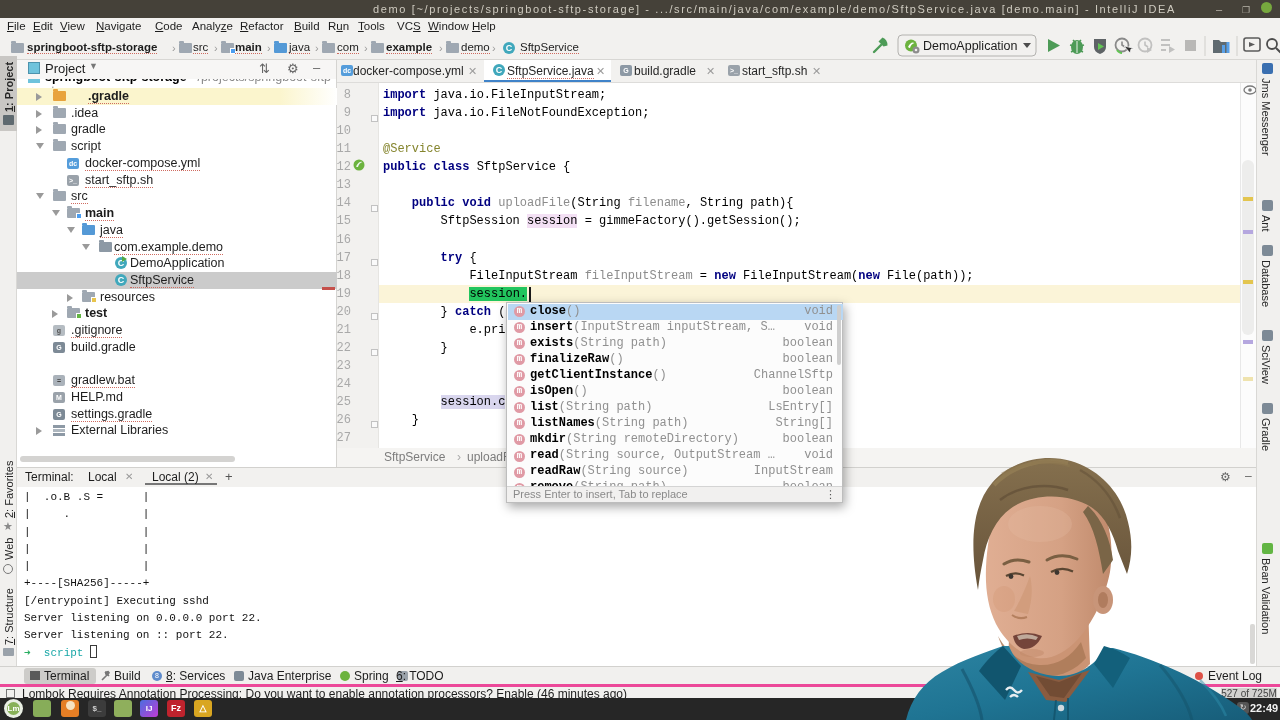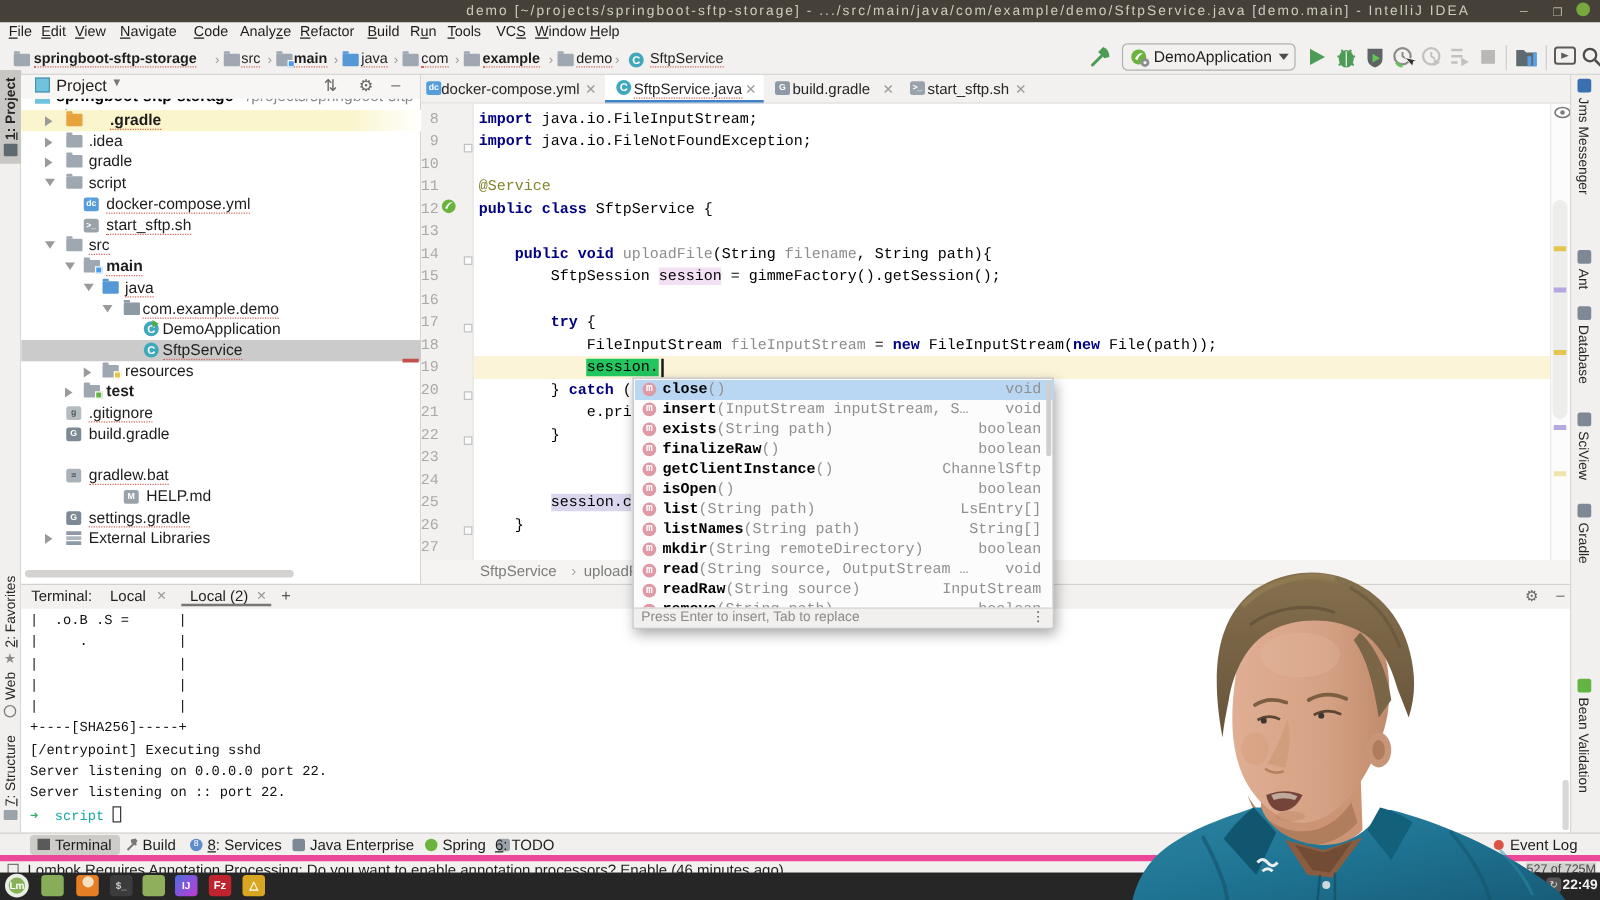--- a/index.html
+++ b/index.html
@@ -54,21 +54,21 @@
 .micon{position:absolute;left:6px;top:2.5px;width:11px;height:11px;border-radius:50%;background:#e09aa5;color:#fff;font-size:9px;font-weight:bold;line-height:11px;text-align:center}
 #pfoot{position:absolute;left:0;bottom:0;width:335px;height:16px;background:#f1f0ef;border-top:1px solid #d4d4d4;color:#8a8a8a;font-size:11px;line-height:15px;padding-left:6px}
 
 #bcrumb{left:337px;top:448px;width:919px;height:19px;background:#f5f4f2;font-size:12px;color:#7c7c7c}
 
 #term{left:17px;top:467px;width:1239px;height:199px;background:#fff;border-top:1px solid #d2d1ce}
 #termhead{position:absolute;left:0;top:0;width:100%;height:19px;background:#f2f1ef;font-size:12px;color:#1d1d1d}
 #termbody{position:absolute;left:7px;top:21px;font-size:11px;line-height:17.3px;color:#111}
 
 #toolbar2{left:0;top:666px;width:1280px;height:18px;background:#f1f0ee;border-top:1px solid #d2d1ce;font-size:12px;color:#1d1d1d}
-#status{left:0;top:684px;width:1280px;height:14px;background:#f1f0ee;border-top:5px solid #ec4899;font-size:12px;color:#1d1d1d}
+#status{left:0;top:684px;width:1280px;height:14px;background:#f1f0ee;border-top:3px solid #ec4899;font-size:12px;color:#1d1d1d}
 #taskbar{left:0;top:698px;width:1280px;height:22px;background:#262626}
 .tbi{position:absolute;top:2px;width:18px;height:17px;border-radius:3px;color:#fff;font-weight:bold;font-size:9px;text-align:center;line-height:17px}
 </style></head>
 <body>
 <div id="app">
 <div id="title" class="abs">
       <span style="position:absolute;left:373px">demo [~/projects/springboot-sftp-storage] - .../src/main/java/com/example/demo/SftpService.java [demo.main] - IntelliJ IDEA</span>
 <span style="position:absolute;left:1216px;top:0;color:#b9b5aa">–</span>
 <span style="position:absolute;left:1242px;top:1px;color:#b9b5aa;font-size:9px">❐</span>
 <span style="position:absolute;left:1261px;top:2px;width:11px;height:11px;border-radius:50%;background:#77a83e;display:inline-block"></span>
@@ -274,21 +274,21 @@
         <span class="lbl sq" style="left:54px;font-weight:normal">.gitignore</span>
       </div>
 <div class="trow" style="top:278.8px;">
         <span class="ficon" style="left:36px;background:#7d8a96">G</span>
         <span class="lbl" style="left:54px;font-weight:normal">build.gradle</span>
       </div>
 <div class="trow" style="top:312.2px;">
         <span class="ficon" style="left:36px;background:#aab2ba;color:#444">=</span>
         <span class="lbl sq" style="left:54px;font-weight:normal">gradlew.bat</span>
       </div>
-<div class="trow" style="top:329.0px;margin-left:46px;">
+<div class="trow" style="top:329.0px;">
         <span class="ficon" style="left:36px;background:#9aa2aa">M</span>
         <span class="lbl" style="left:54px;font-weight:normal">HELP.md</span>
       </div>
 <div class="trow" style="top:345.7px;">
         <span class="ficon" style="left:36px;background:#7d8a96">G</span>
         <span class="lbl sq" style="left:54px;font-weight:normal">settings.gradle</span>
       </div>
 <div class="trow" style="top:362.4px;text-decoration:underline;">
         <span class="arrow arr-r" style="left:19px"></span>
         <span style="position:absolute;left:36px;top:3px;width:12px;height:3px;background:#8d99a5"></span>

